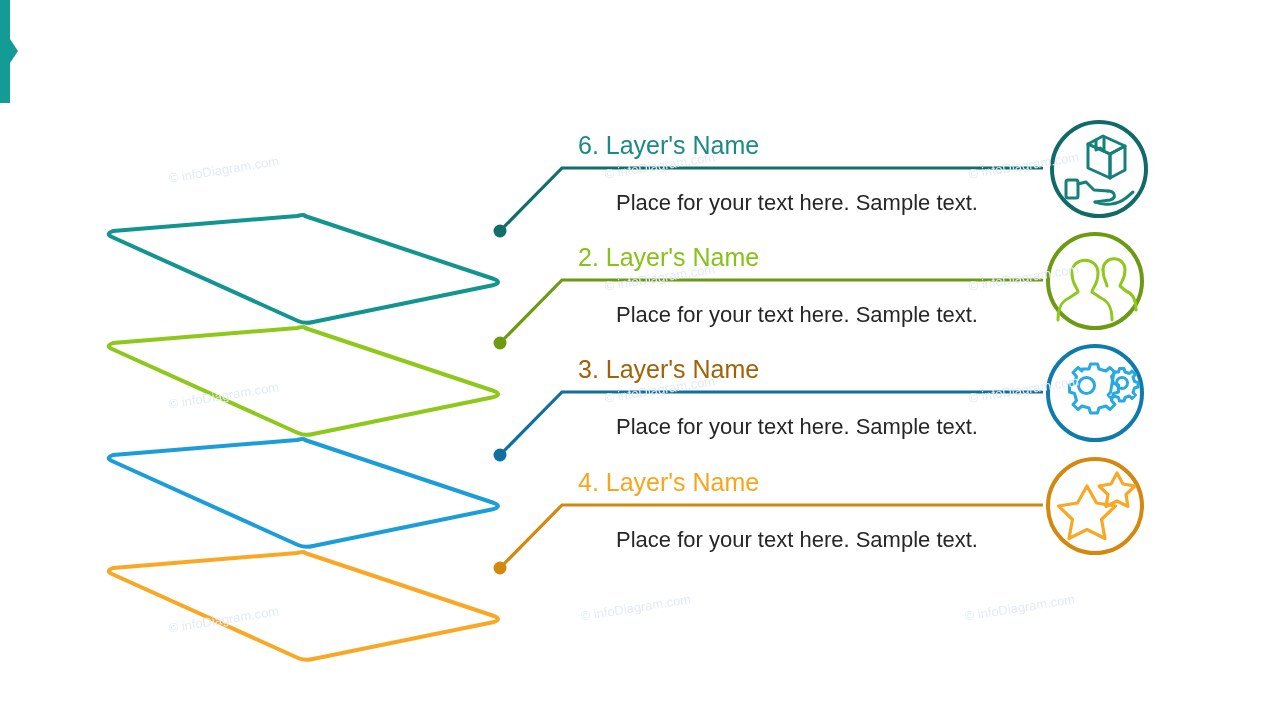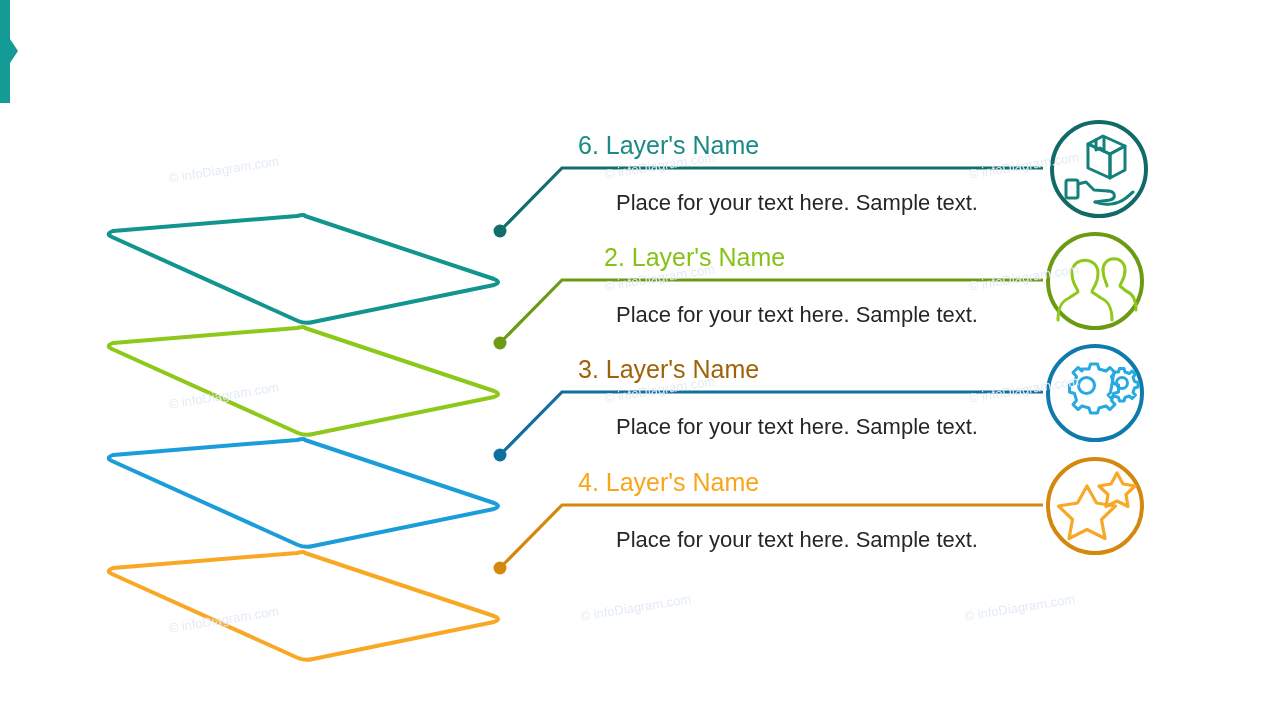--- a/index.html
+++ b/index.html
@@ -145,21 +145,21 @@
 
         <path d="M 1117,473 l 6,11 l 12,2 l -9,8.5 l 2,12 l -11,-5.5 l -11,5.5 l 2,-12 l -9,-8.5 l 12,-2 Z"></path>
       </g>
     </g>
 
   </svg>
 
   <div class="row-title" style="left:578px;top:131px;color:#1a8a86;">6. Layer's Name</div>
   <div class="row-desc" style="left:616px;top:190px;">Place for your text here. Sample text.</div>
 
-  <div class="row-title" style="left:604px;top:243px;color:#86c217;">2. Layer's Name</div>
+  <div class="row-title" style="left:578px;top:243px;color:#86c217;">2. Layer's Name</div>
   <div class="row-desc" style="left:616px;top:302px;">Place for your text here. Sample text.</div>
 
   <div class="row-title" style="left:578px;top:355px;color:#a16207;">3. Layer's Name</div>
   <div class="row-desc" style="left:616px;top:414px;">Place for your text here. Sample text.</div>
 
   <div class="row-title" style="left:578px;top:468px;color:#f9a51b;">4. Layer's Name</div>
   <div class="row-desc" style="left:616px;top:527px;">Place for your text here. Sample text.</div>
 
   <div class="wm" style="left:168px;top:162px;">© infoDiagram.com</div>
   <div class="wm" style="left:604px;top:158px;">© infoDiagram.com</div>

